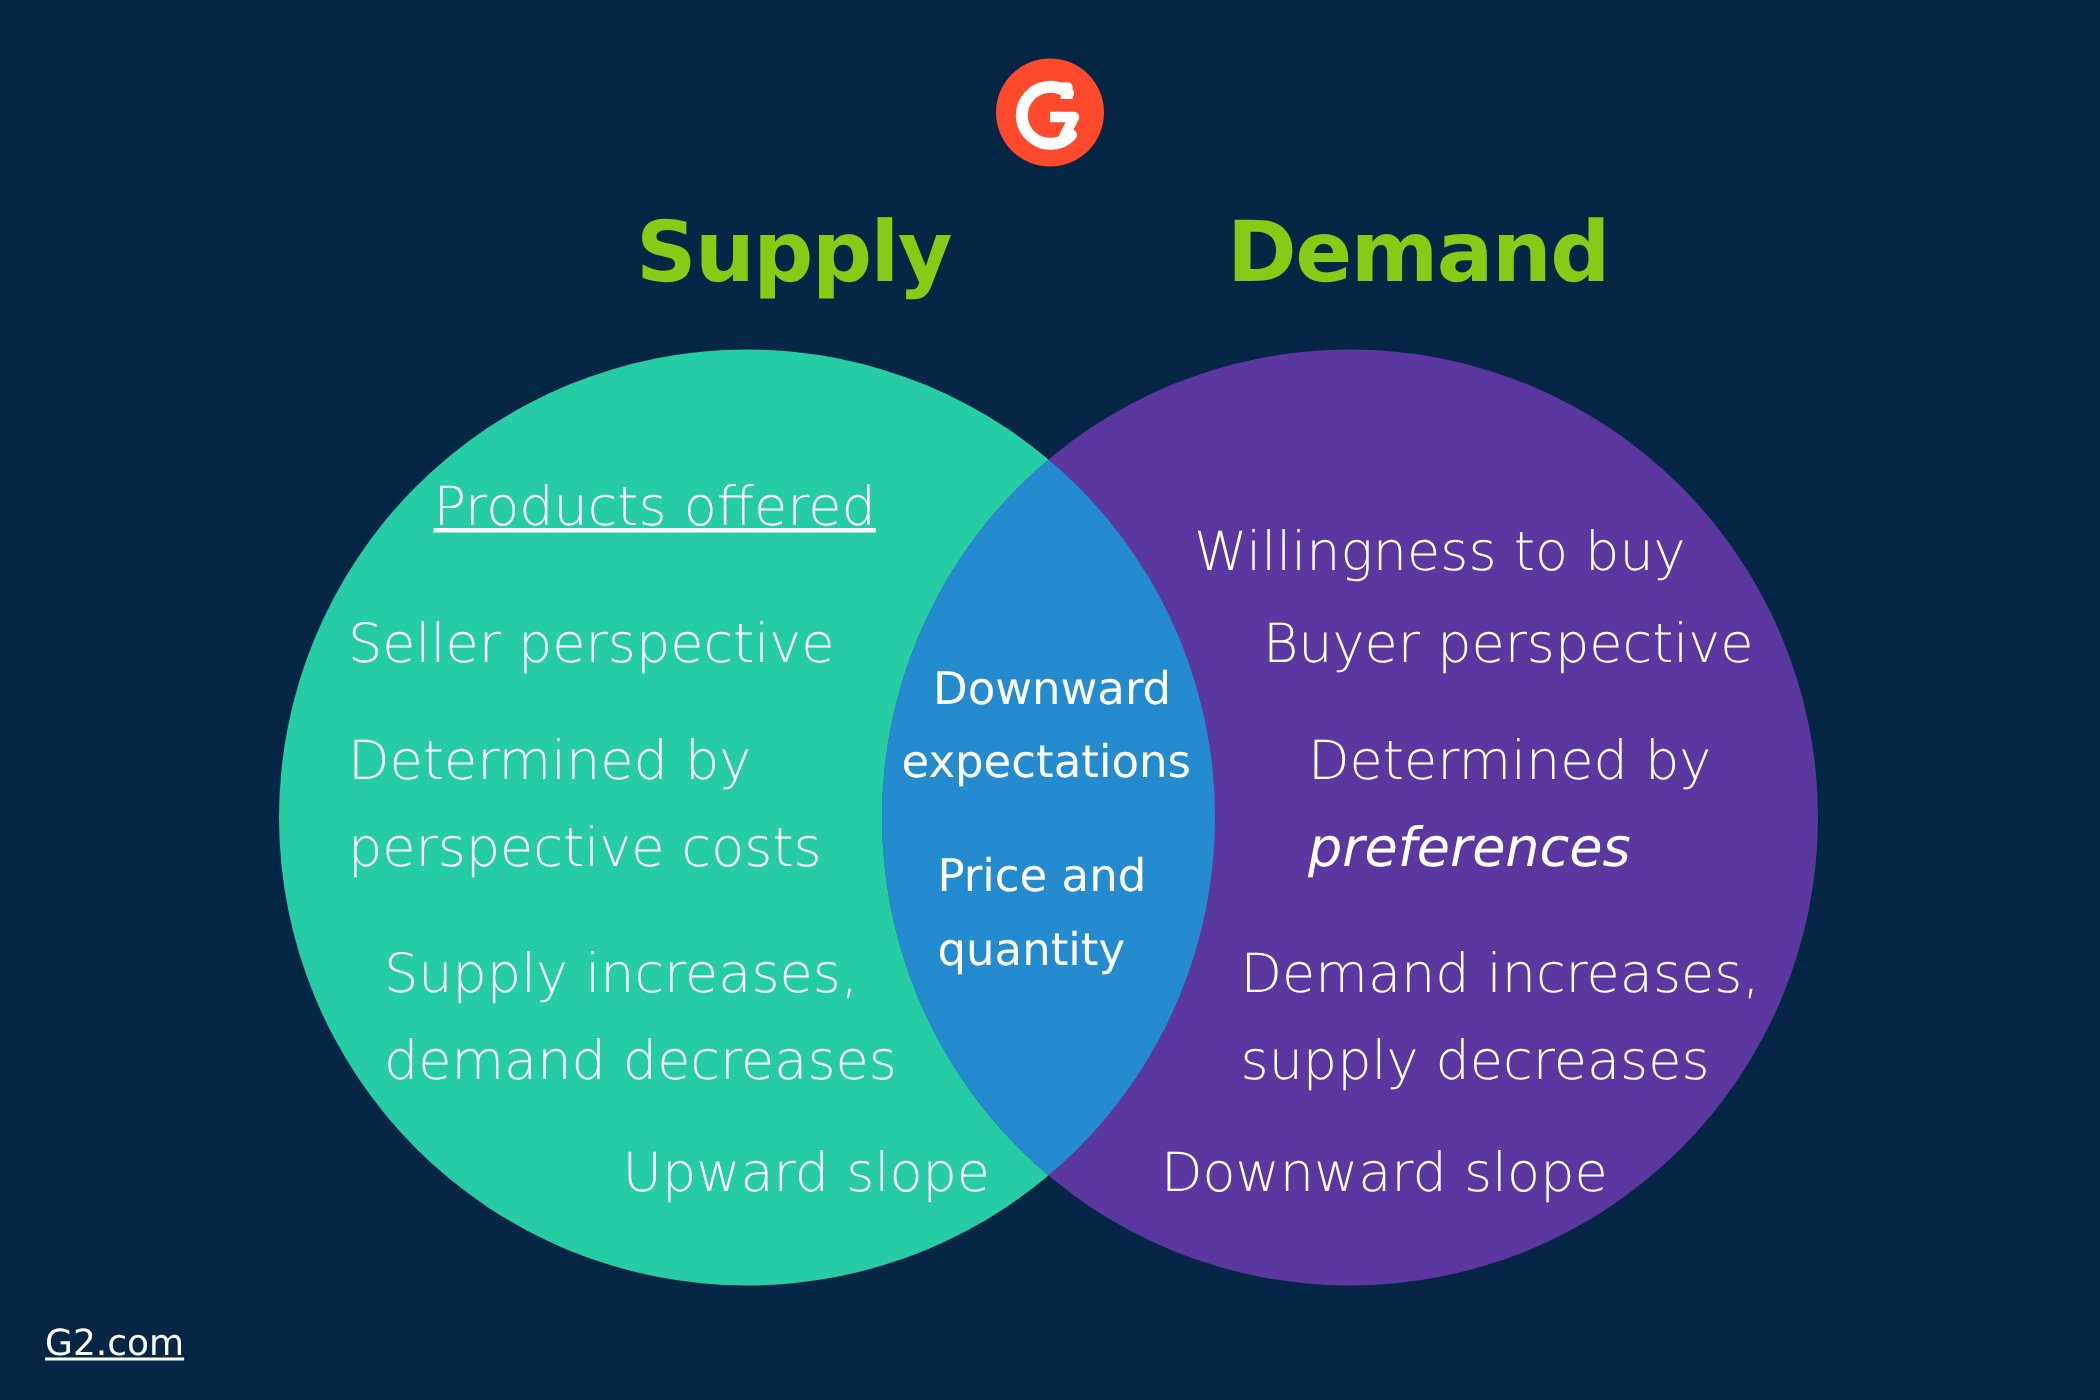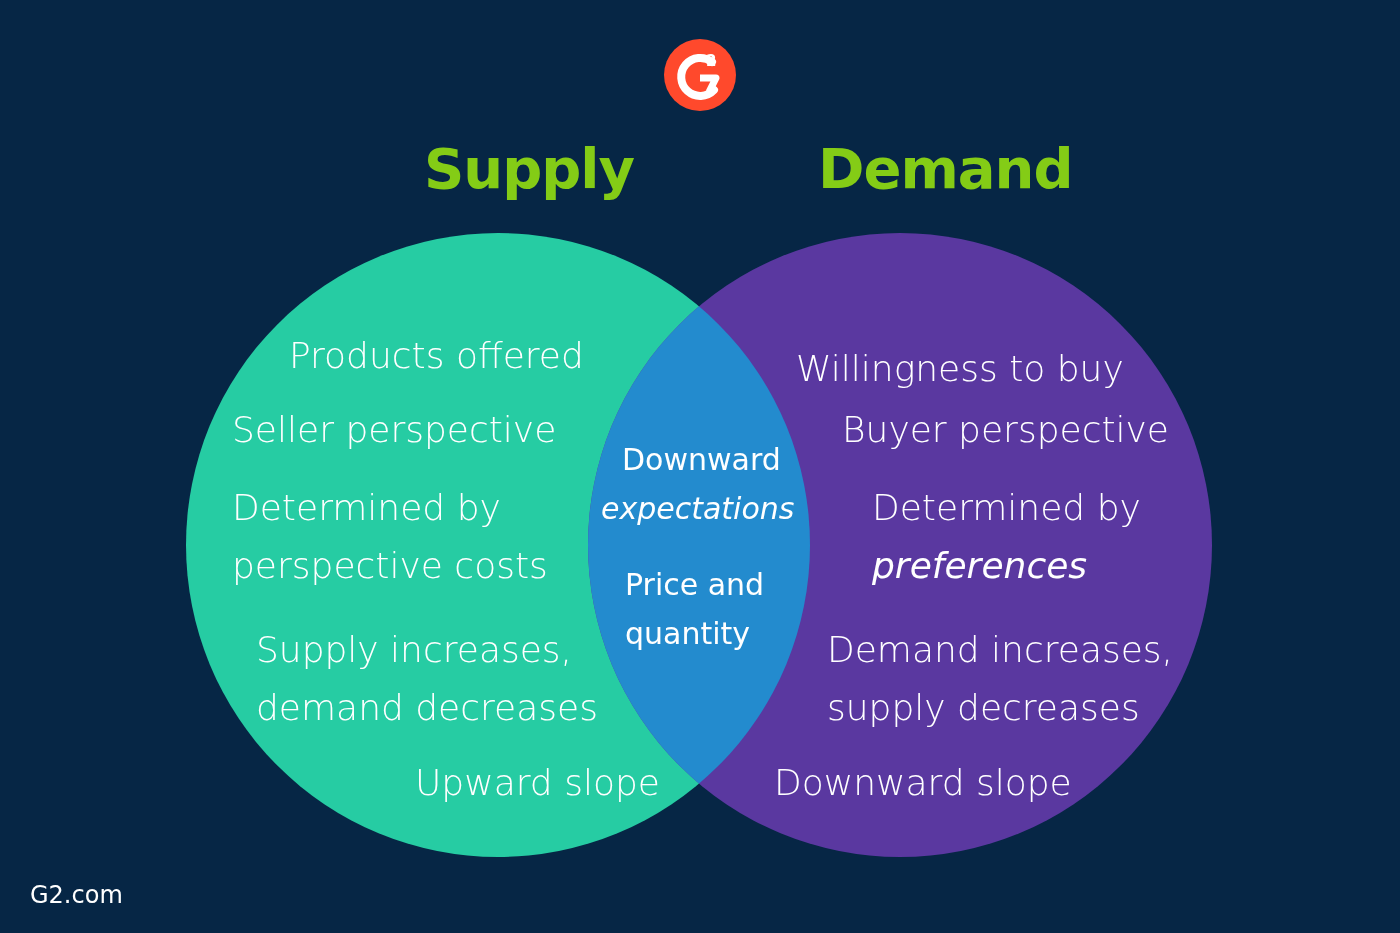--- a/index.html
+++ b/index.html
@@ -28,34 +28,34 @@
     <circle cx="700" cy="75" r="36" fill="#ff492c"></circle>
     <path d="M712 62 A19 19 0 1 0 714 90" fill="none" stroke="#fff" stroke-width="8" stroke-linecap="round"></path>
     <path d="M700 78 L716 78 L709 92" fill="none" stroke="#fff" stroke-width="7" stroke-linejoin="round"></path>
     <text x="706" y="66" font-size="15" font-weight="bold" fill="#fff" font-family="DejaVu Sans, sans-serif">2</text>
   </g>
 </svg>
 
 <div class="abs title" style="left:404px;top:136px;">Supply</div>
 <div class="abs title" style="left:798px;top:136px;">Demand</div>
 
-<div class="abs item" style="left:289px;top:327px;">Products offered</div>
+<div class="abs item" style="left:289px;top:310px;text-decoration:underline;">Products offered</div>
 <div class="abs item" style="left:232px;top:401px;">Seller perspective</div>
 <div class="abs item" style="left:232px;top:479px;">Determined by</div>
 <div class="abs item" style="left:232px;top:537px;">perspective costs</div>
 <div class="abs item" style="left:256px;top:621px;">Supply increases,</div>
 <div class="abs item" style="left:256px;top:679px;">demand decreases</div>
 <div class="abs item" style="left:383px;top:754px;margin-left:32px;">Upward slope</div>
 
 <div class="abs item" style="left:796px;top:340px;">Willingness to buy</div>
 <div class="abs item" style="left:842px;top:401px;">Buyer perspective</div>
 <div class="abs item" style="left:872px;top:479px;">Determined by</div>
 <div class="abs item" style="left:872px;top:537px;font-style:italic;">preferences</div>
 <div class="abs item" style="left:827px;top:621px;">Demand increases,</div>
 <div class="abs item" style="left:827px;top:679px;">supply decreases</div>
 <div class="abs item" style="left:774px;top:754px;">Downward slope</div>
 
 <div class="abs mid" style="left:622px;top:435px;">Downward</div>
-<div class="abs mid" style="left:601px;top:484px;font-style:italic;">expectations</div>
+<div class="abs mid" style="left:601px;top:484px;">expectations</div>
 <div class="abs mid" style="left:625px;top:560px;">Price and</div>
 <div class="abs mid" style="left:625px;top:609px;">quantity</div>
 
-<div class="abs footer" style="left:30px;top:881px;">G2.com</div>
+<div class="abs footer" style="left:30px;top:881px;text-decoration:underline;">G2.com</div>
 
 </body></html>

